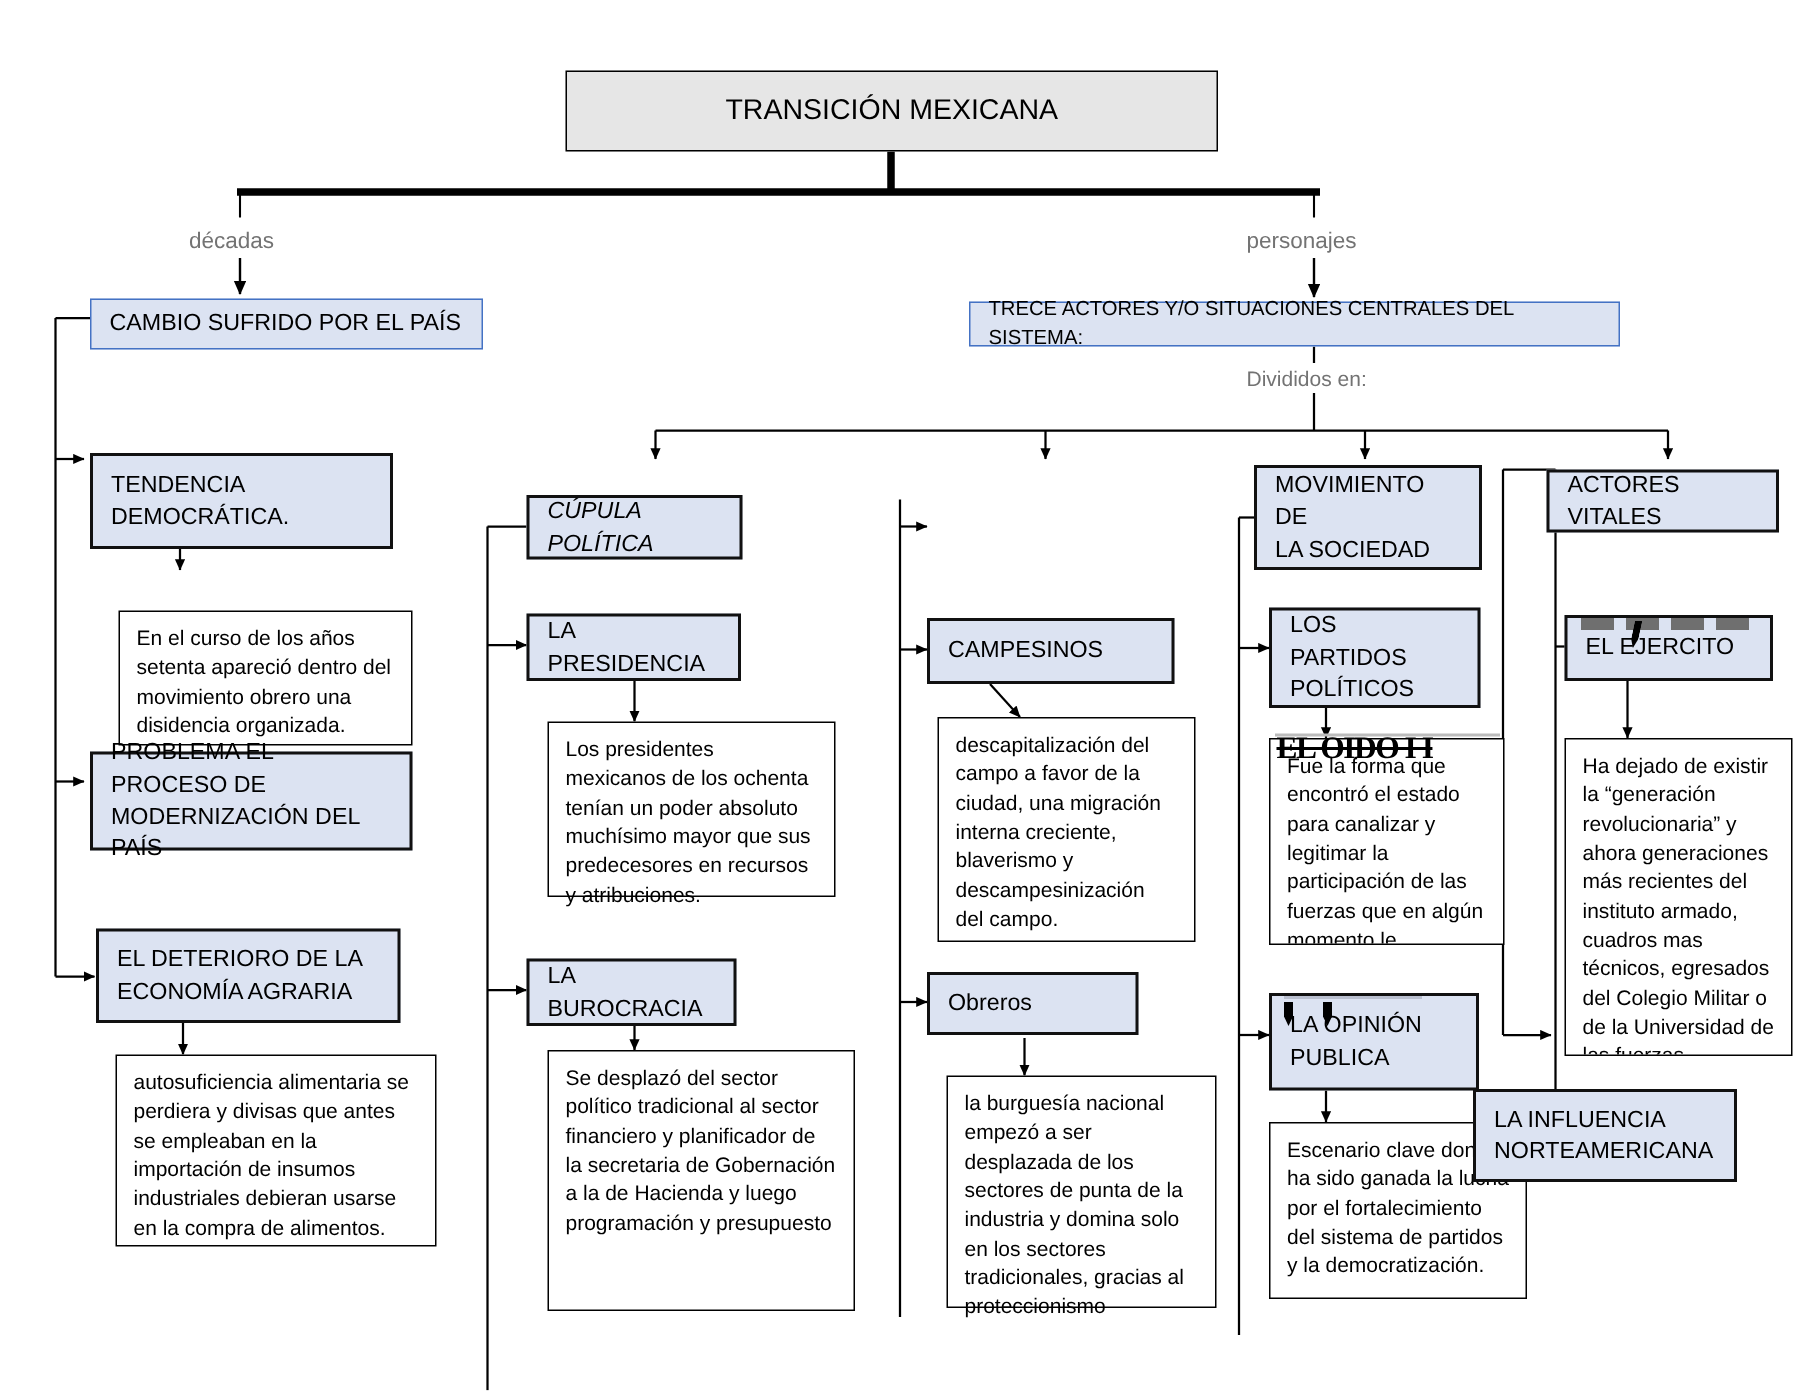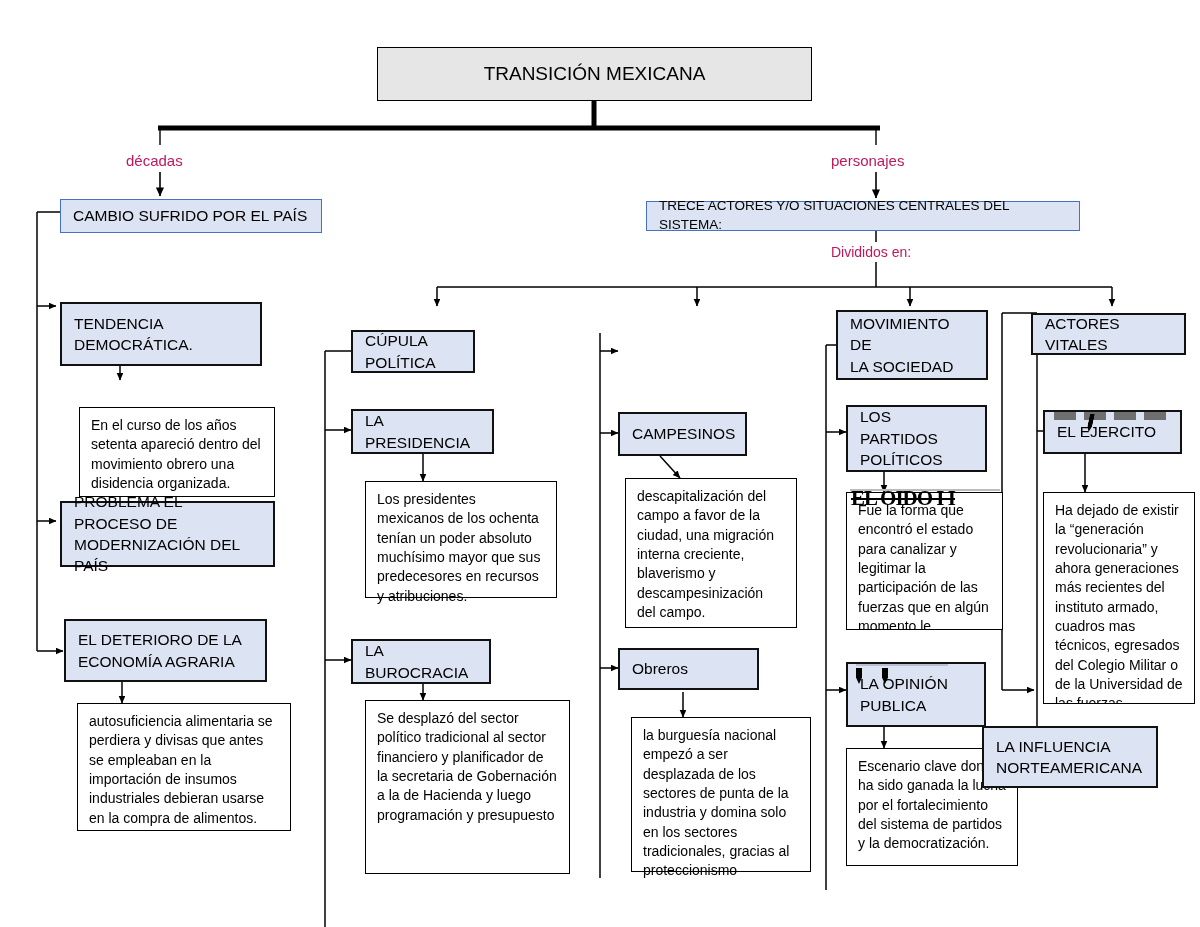--- a/index.html
+++ b/index.html
@@ -49,21 +49,21 @@
     border:1.6px solid #000000;
     padding:8px 11px;
     font-size:14px;
     color:#000;
     align-items:flex-start;
   }
   .n-white .txt{display:block;width:100%;}
   .label{
     position:absolute;
     font-size:15px;
-    color:#be185d;
+    color:#737373;
     white-space:nowrap;
   }
   .clip{overflow:hidden;}
   
   .artifact{
     position:absolute;
     font-family:"Liberation Serif", serif;
     color:#000;
     white-space:nowrap;
     pointer-events:none;
@@ -175,36 +175,36 @@
   <div class="box n-blue" style="left:60px;top:501px;width:215px;height:66px;">PROBLEMA EL PROCESO DE
 MODERNIZACIÓN DEL PAÍS</div>
 
   <div class="box n-blue" style="left:64px;top:619px;width:203px;height:63px;">EL DETERIORO DE LA
 ECONOMÍA AGRARIA</div>
 
   <div class="box n-white" style="left:77px;top:703px;width:214px;height:128px;">
     <span class="txt">autosuficiencia alimentaria se perdiera y divisas que antes se empleaban en la importación de insumos industriales debieran usarse en la compra de alimentos.</span>
   </div>
 
-  <div class="box n-blue" style="left:351px;top:330px;width:124px;height:43px;">CÚPULA POLÍTICA</div>
+  <div class="box n-blue" style="left:351px;top:330px;width:144px;height:43px;font-style:italic;">CÚPULA POLÍTICA</div>
 
   <div class="box n-blue" style="left:351px;top:409px;width:143px;height:45px;">LA PRESIDENCIA</div>
 
   <div class="box n-white" style="left:365px;top:481px;width:192px;height:117px;">
     <span class="txt">Los presidentes mexicanos de los ochenta tenían un poder absoluto muchísimo mayor que sus predecesores en recursos y atribuciones.</span>
   </div>
 
   <div class="box n-blue" style="left:351px;top:639px;width:140px;height:45px;">LA BUROCRACIA</div>
 
   <div class="box n-white" style="left:365px;top:700px;width:205px;height:174px;">
     <span class="txt">Se desplazó del sector político tradicional al sector financiero y planificador de la secretaria de Gobernación a la de Hacienda y luego programación y presupuesto</span>
   </div>
 
 
-  <div class="box n-blue" style="left:618px;top:412px;width:129px;height:44px;">CAMPESINOS</div>
+  <div class="box n-blue" style="left:618px;top:412px;width:165px;height:44px;">CAMPESINOS</div>
 
   <div class="box n-white" style="left:625px;top:478px;width:172px;height:150px;">
     <span class="txt">descapitalización del campo a favor de la ciudad, una migración interna creciente, blaverismo y descampesinización del campo.</span>
   </div>
 
   <div class="box n-blue" style="left:618px;top:648px;width:141px;height:42px;">Obreros</div>
 
   <div class="box n-white" style="left:631px;top:717px;width:180px;height:155px;">
     <span class="txt">la burguesía nacional empezó a ser desplazada de los sectores de punta de la industria y domina solo en los sectores tradicionales, gracias al proteccionismo</span>
   </div>

